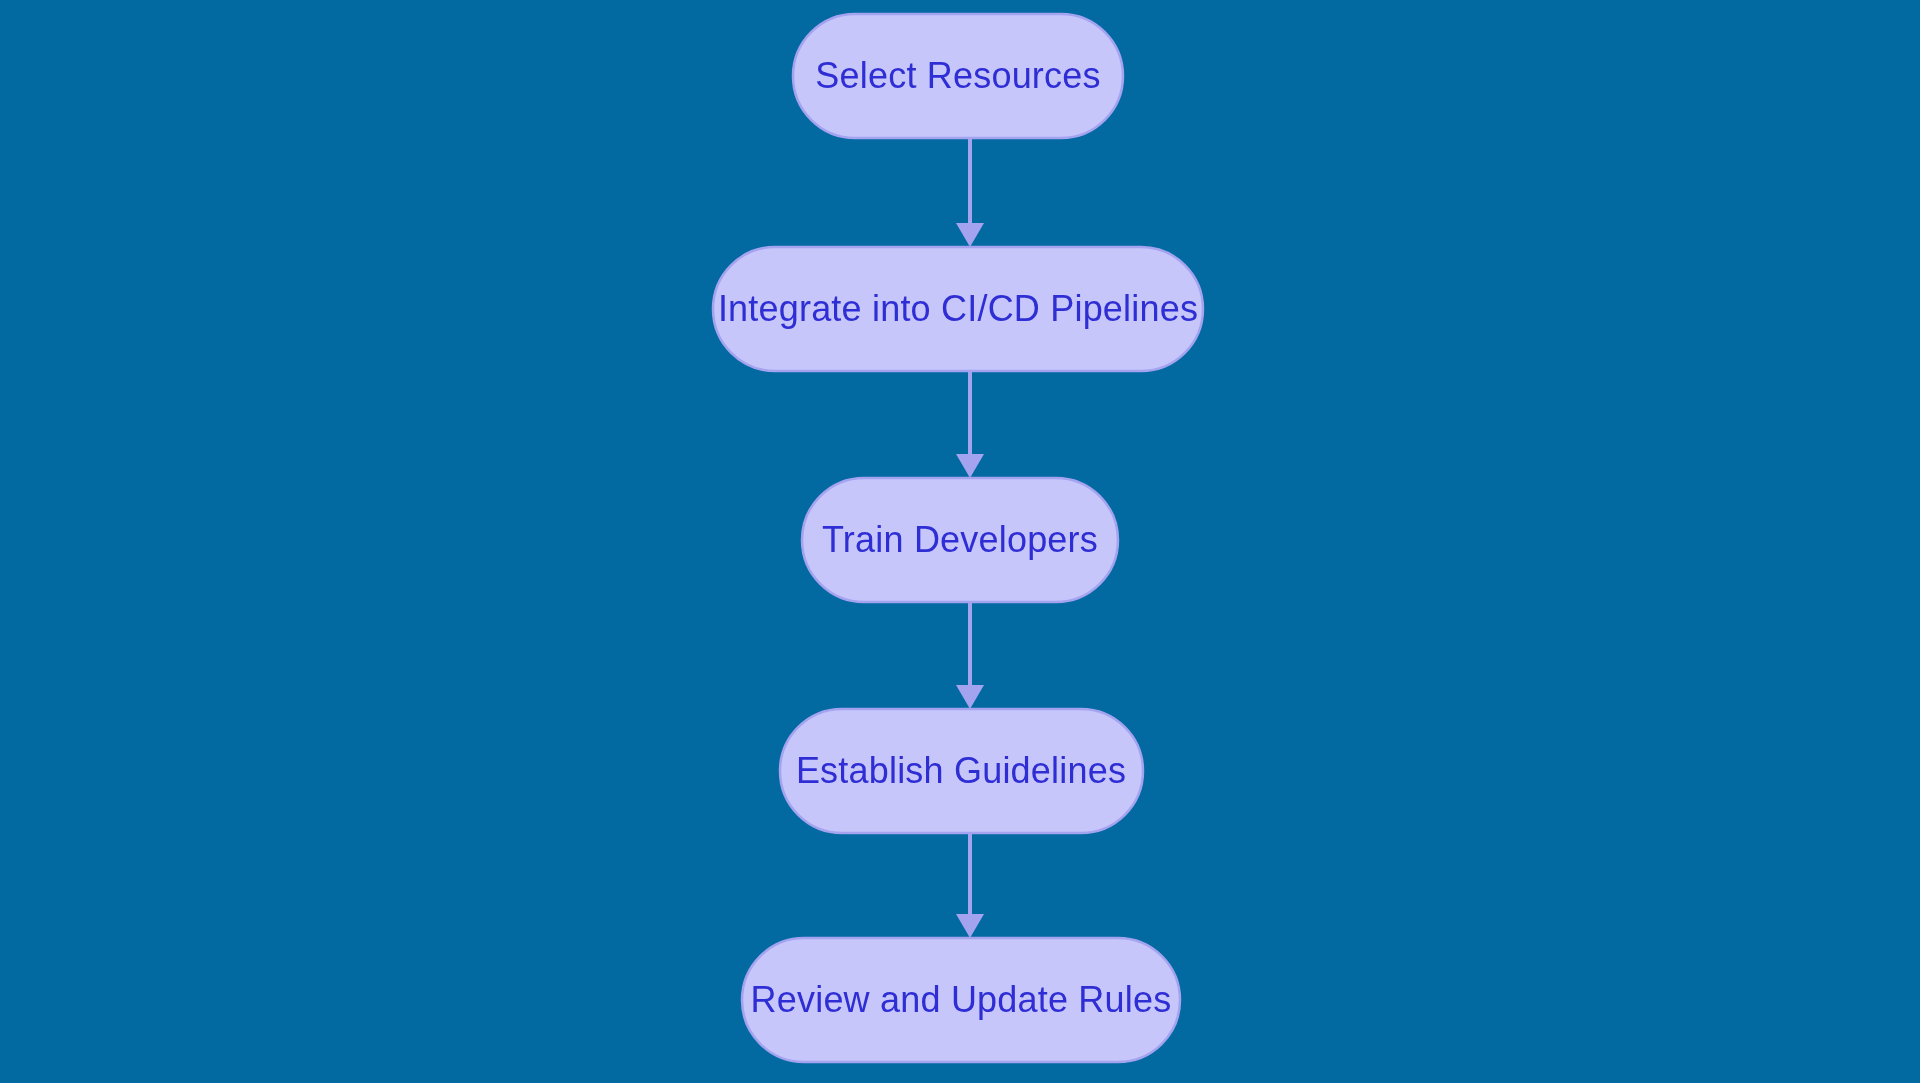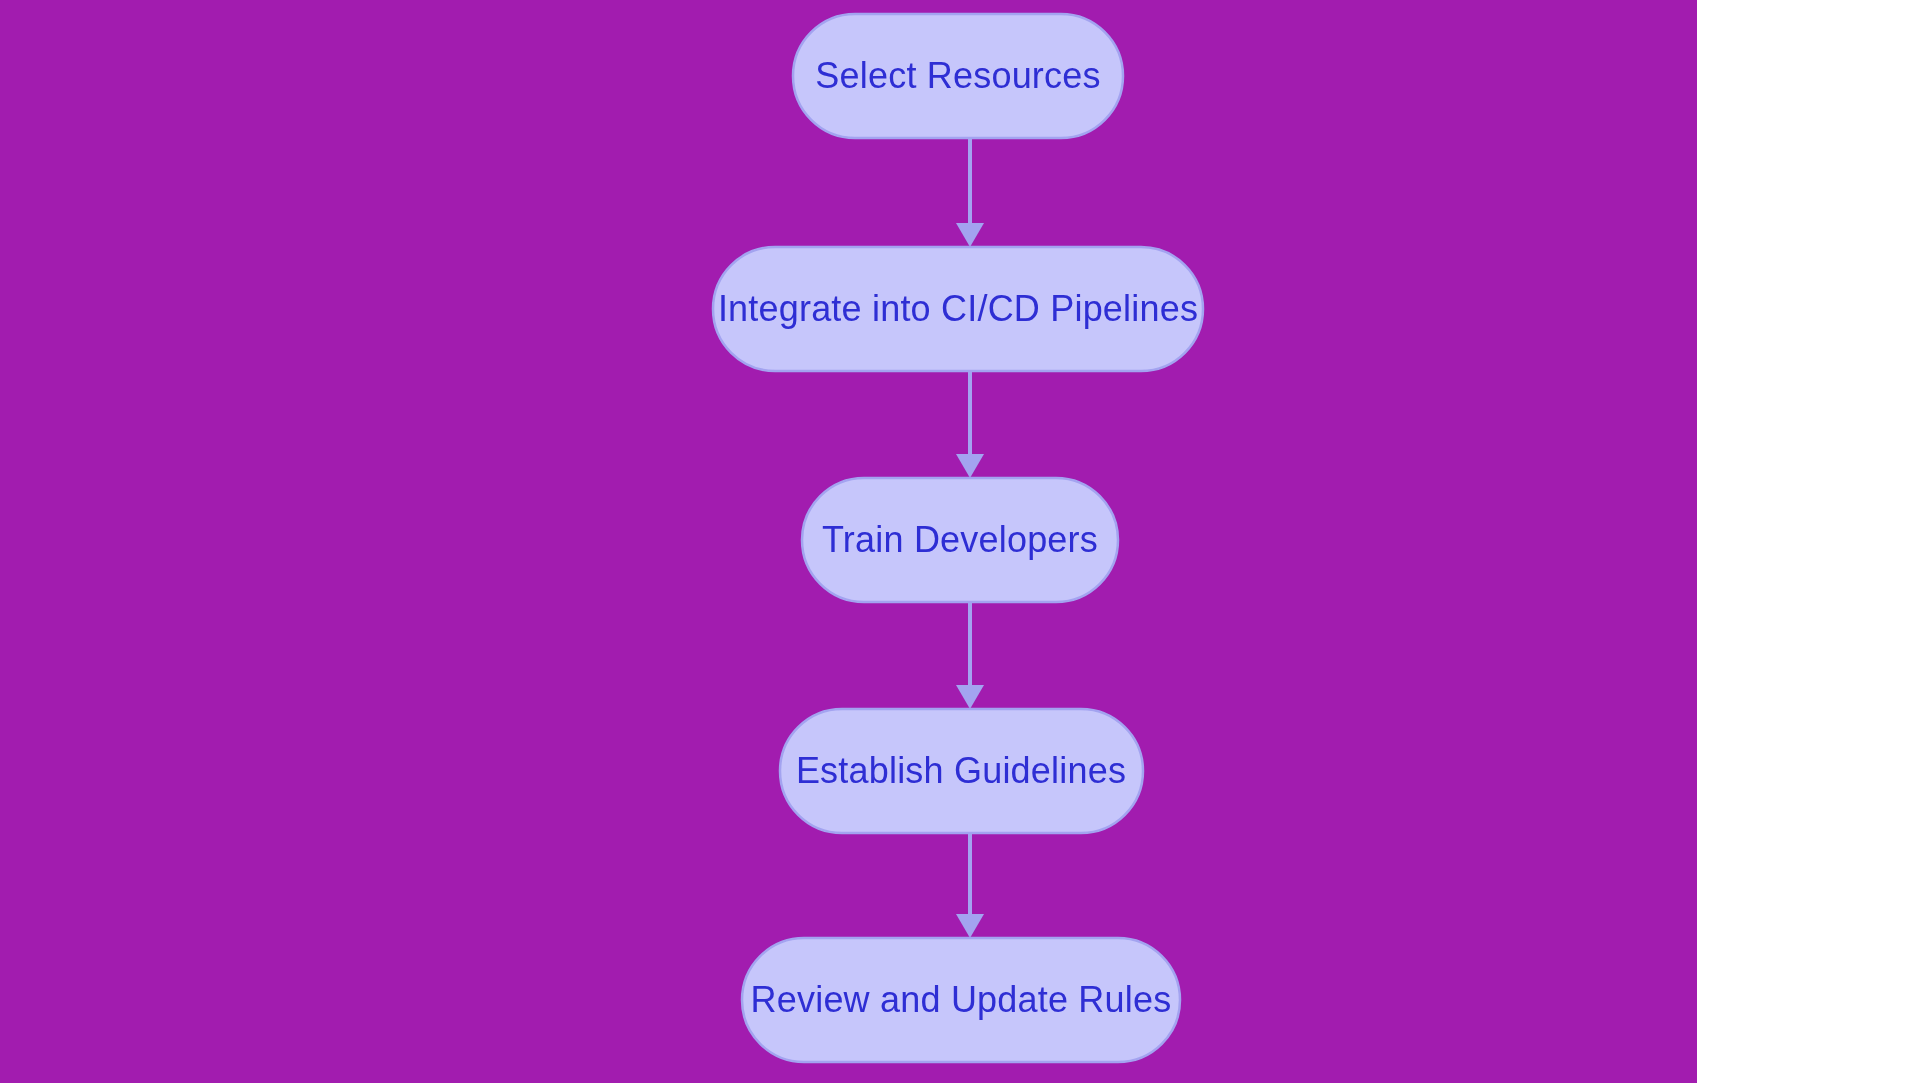--- a/index.html
+++ b/index.html
@@ -6,23 +6,23 @@
   html, body {
     margin: 0;
     padding: 0;
     background: #ffffff;
   }
   body {
     font-family: "Liberation Sans", sans-serif;
   }
   #canvas {
     position: relative;
-    width: 1697px;
+    width: 1920px;
     height: 1083px;
-    background: #a21caf;
+    background: #0369a1;
     overflow: hidden;
   }
   #flow-svg {
     position: absolute;
     top: 0;
     left: 0;
     width: 1920px;
     height: 1083px;
     display: block;
   }

